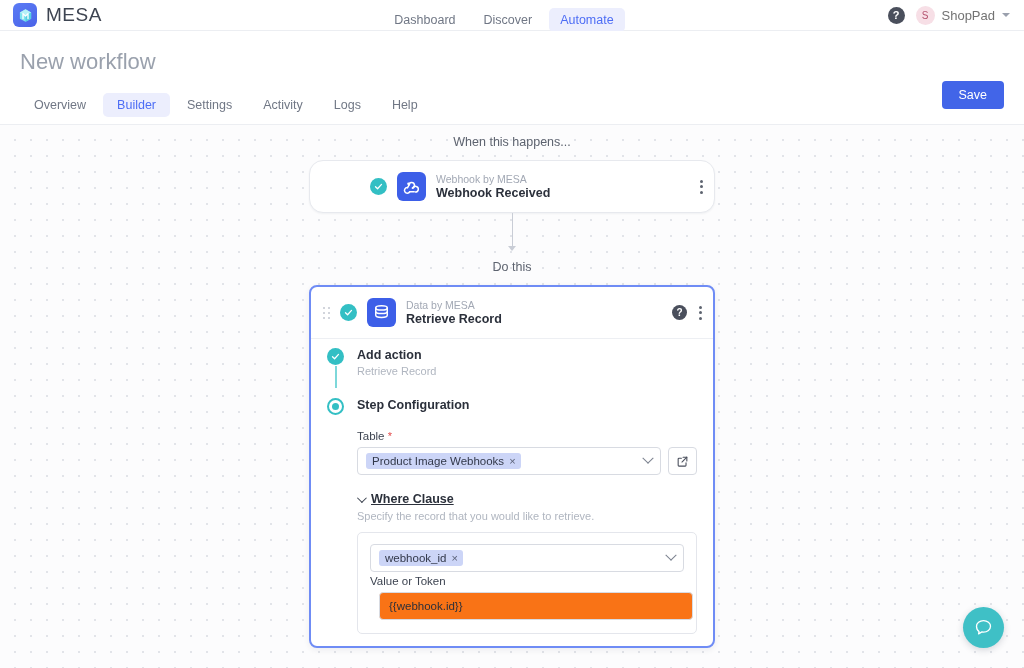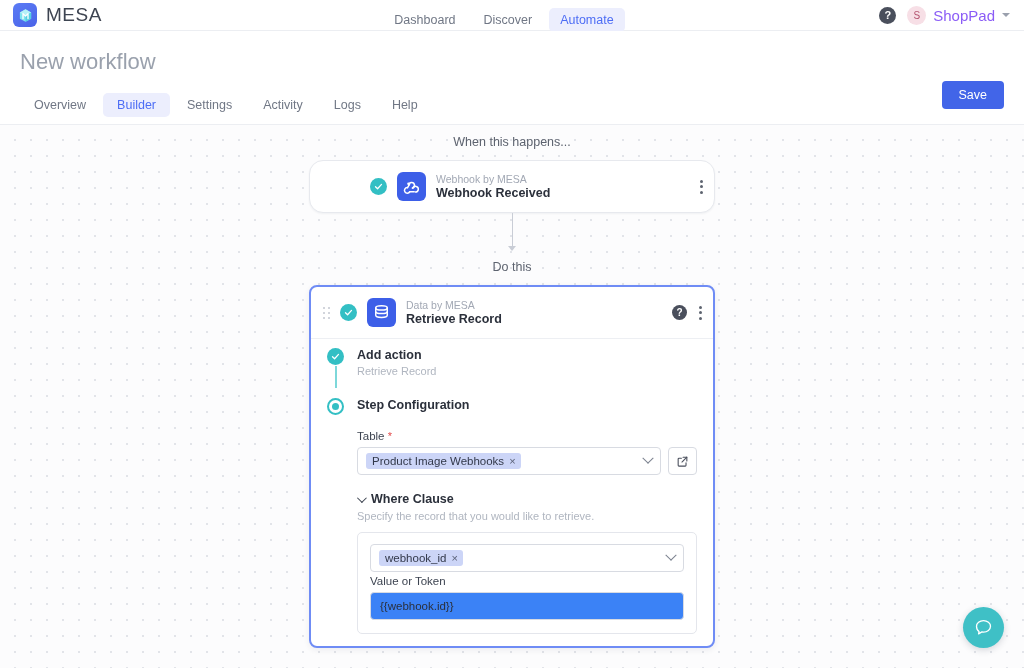--- a/index.html
+++ b/index.html
@@ -50,21 +50,21 @@
     font-size: 11px; font-weight: bold;
     display: flex; align-items: center; justify-content: center;
     cursor: pointer; line-height: 1;
   }
   .account { display: flex; align-items: center; gap: 7px; cursor: pointer; }
   .avatar {
     width: 19px; height: 19px; border-radius: 50%;
     background: #f7dfe6; color: #b4536f;
     font-size: 10px; display: flex; align-items: center; justify-content: center;
   }
-  .account-name { font-size: 15px; color: #8b5cf6; }
+  .account-name { font-size: 13px; color: #737373; }
   .caret { width: 0; height: 0; border-left: 4px solid transparent; border-right: 4px solid transparent; border-top: 4px solid #9aa0ad; }
 
   
   .pagehead {
     background: #fff;
     border-bottom: 1px solid #eceef2;
     padding: 0 20px;
     position: relative;
   }
   .page-title {
@@ -204,41 +204,42 @@
     width: 29px; border: 1px solid #d8dbe2; border-radius: 4px; background: #fff;
     display: flex; align-items: center; justify-content: center; cursor: pointer;
   }
 
   .where-header { display: flex; align-items: center; gap: 7px; }
   .where-chev {
     width: 7px; height: 7px;
     border-right: 1.6px solid #3d4451; border-bottom: 1.6px solid #3d4451;
     transform: rotate(45deg) translateY(-2px);
   }
-  .where-title { font-size: 12.5px; color: #2b303b; font-weight: bold; }
+  .where-title { font-size: 12.5px; color: #2b303b; font-weight: bold; text-decoration: underline; }
   .where-desc { font-size: 11px; color: #b0b6c0; margin-top: 4px; }
 
   .clause-box {
     border: 1px solid #e4e6ec; border-radius: 5px;
     padding: 11px 12px 13px 12px; margin-top: 10px;
   }
   .native-select {
     width: 105px; min-height: 28px;
     border: 1px solid #d8dbe2; border-radius: 4px; background: #fff;
     display: flex; align-items: center; padding: 3px 9px;
     font-size: 11.5px; color: #2b303b; cursor: pointer;
   }
   .spinner { margin-left: auto; display: flex; flex-direction: column; gap: 2px; }
   .spin-up { width:0;height:0;border-left:3px solid transparent;border-right:3px solid transparent;border-bottom:4px solid #5d636f; }
   .spin-dn { width:0;height:0;border-left:3px solid transparent;border-right:3px solid transparent;border-top:4px solid #5d636f; }
   .text-input {
     width: 100%; min-height: 28px;
-    border: 1px solid #d8dbe2; border-radius: 4px; background: #3b82f6;
+    border: 1px solid #d8dbe2; border-radius: 4px; background: #f97316;
     padding: 5px 9px; font-size: 11.5px; color: #2b303b;
     font-family: inherit;
+    margin-left: 9px;
   }
 
   
   .chat-widget {
     position: absolute; right: 20px; bottom: 20px;
     width: 41px; height: 41px; border-radius: 50%;
     background: #3fc0c6; cursor: pointer;
     display: flex; align-items: center; justify-content: center;
     box-shadow: 0 2px 7px rgba(30,40,60,.18);
   }

